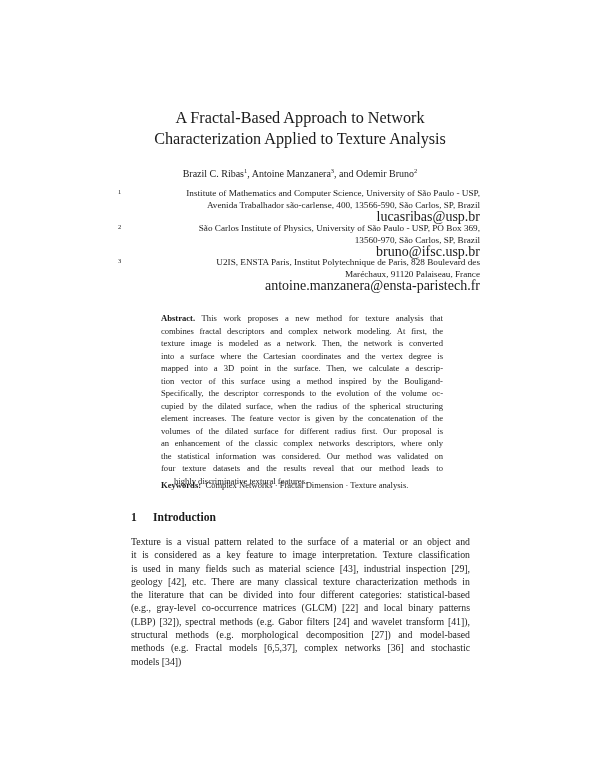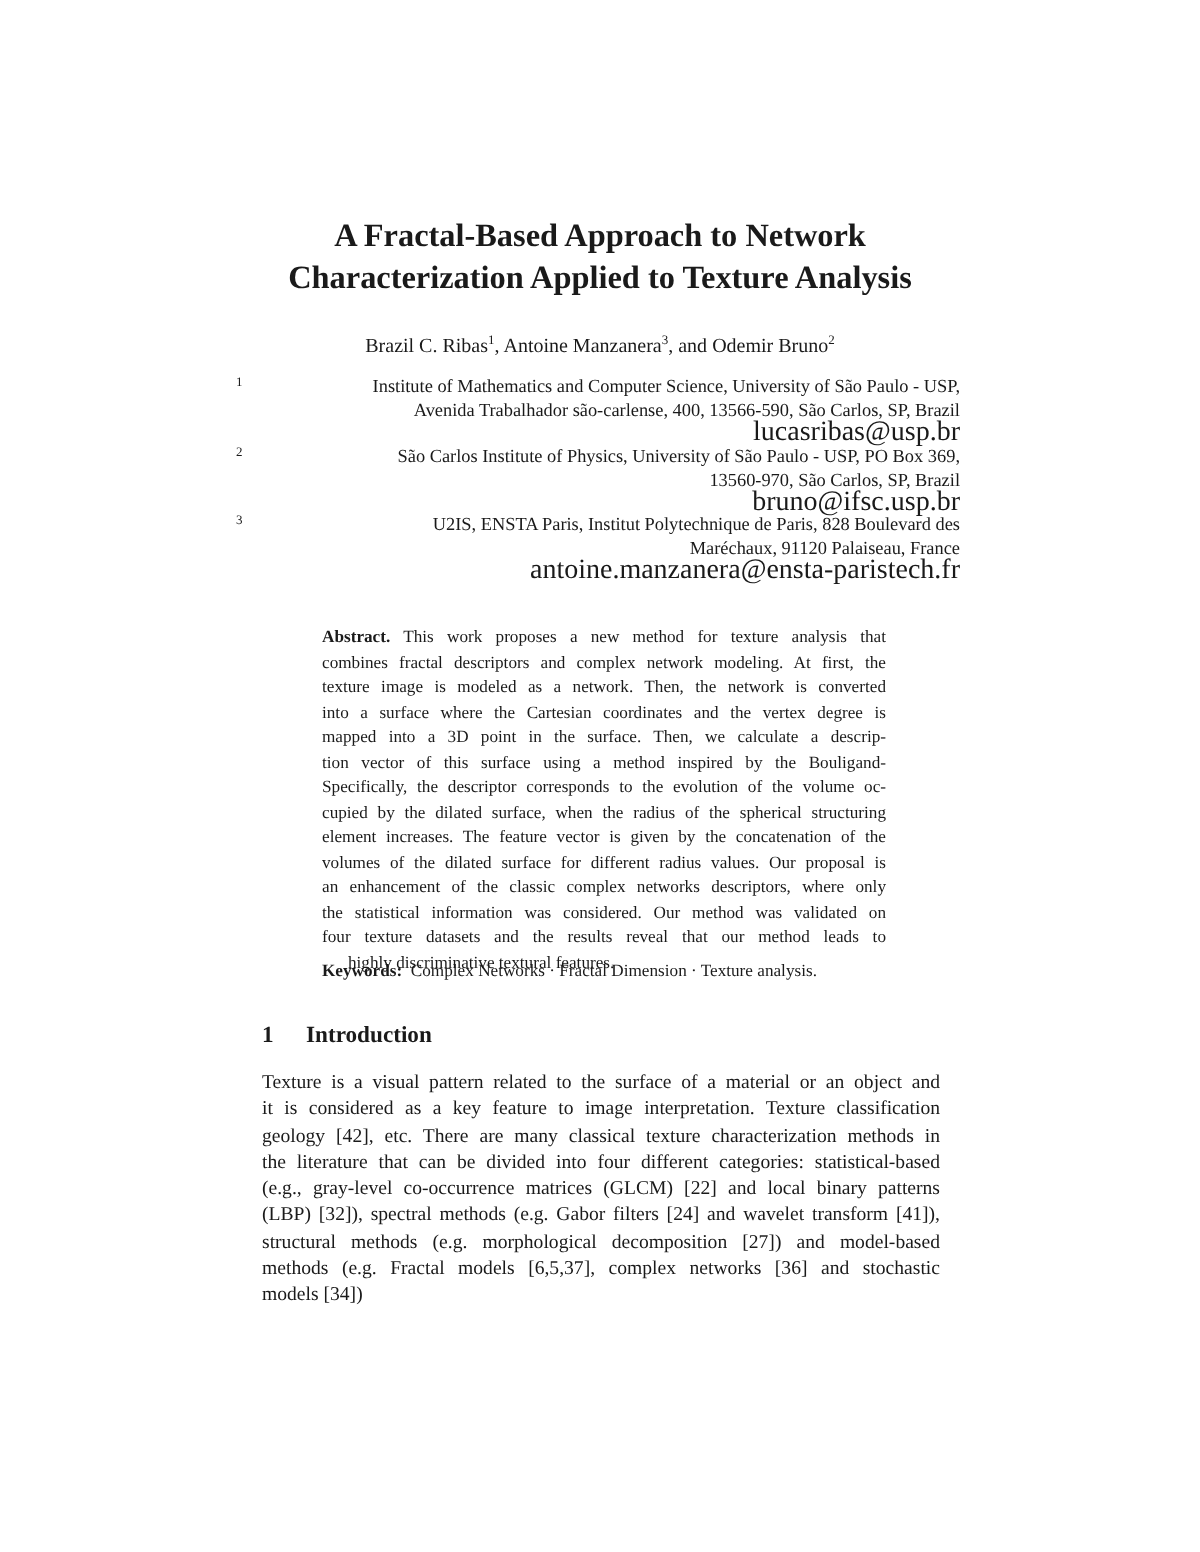--- a/index.html
+++ b/index.html
@@ -1,19 +1,19 @@
 <!DOCTYPE html>
 <html><head>
 <meta charset="utf-8">
 <style>
   html, body { margin:0; padding:0; background:#ffffff; }
   body { width:600px; height:776px; position:relative; overflow:hidden;
          font-family:"Liberation Serif","DejaVu Serif",serif; color:#1a1a1a; }
   .abs { position:absolute; }
-  .title { left:0; width:600px; top:108px; text-align:center; font-weight:bold;
+  .title { left:0; width:600px; top:108px; text-align:center; font-weight:normal;
            font-size:16.2px; line-height:21px; }
   .authors { left:0; width:600px; top:168px; text-align:center; font-size:10px; }
   .aff { left:120px; width:360px; text-align:right; font-size:9.2px; line-height:11.6px; }
   .aff .num { position:absolute; left:-2px; font-size:6.5px; top:-2px; }
   .mono { font-family:Liberation Serif, serif; font-size:14px; }
   .abstract { left:161px; width:282px; top:312px; font-size:8.6px; line-height:12.5px; text-align:justify; }
   .abstract .l { display:block; text-align:justify; text-align-last:justify; white-space:nowrap; }
   .abstract .l.last { text-align-last:left;padding-left:13px; }
   .kw { left:161px; top:480px; font-size:8.6px; }
   .sec { left:131px; top:511px; font-size:11.6px; font-weight:bold; }
@@ -60,38 +60,39 @@
 <div class="abs abstract">
   <span class="l"><b>Abstract.</b><span> This work proposes a new method for texture analysis that</span></span>
   <span class="l">combines fractal descriptors and complex network modeling. At first, the</span>
   <span class="l">texture image is modeled as a network. Then, the network is converted</span>
   <span class="l">into a surface where the Cartesian coordinates and the vertex degree is</span>
   <span class="l">mapped into a 3D point in the surface. Then, we calculate a descrip-</span>
   <span class="l">tion vector of this surface using a method inspired by the Bouligand-</span>
   <span class="l">Specifically, the descriptor corresponds to the evolution of the volume oc-</span>
   <span class="l">cupied by the dilated surface, when the radius of the spherical structuring</span>
   <span class="l">element increases. The feature vector is given by the concatenation of the</span>
-  <span class="l">volumes of the dilated surface for different radius values. Our proposal is</span>
+  <span class="l">volumes of the dilated surface for different radius first. Our proposal is</span>
   <span class="l">an enhancement of the classic complex networks descriptors, where only</span>
   <span class="l">the statistical information was considered. Our method was validated on</span>
   <span class="l">four texture datasets and the results reveal that our method leads to</span>
   <span class="l last">highly discriminative textural features.</span>
 </div>
 
 <div class="abs kw">
   <b>Keywords:</b>&nbsp;&nbsp;<span>Complex Networks · Fractal Dimension · Texture analysis.</span>
 </div>
 
 <div class="abs sec">
   <span class="n">1</span><span>Introduction</span>
 </div>
 
 <div class="abs body">
   <span class="l">Texture is a visual pattern related to the surface of a material or an object and</span>
   <span class="l">it is considered as a key feature to image interpretation. Texture classification</span>
+  <span class="l">is used in many fields such as material science [43], industrial inspection [29],</span>
   <span class="l">geology [42], etc. There are many classical texture characterization methods in</span>
   <span class="l">the literature that can be divided into four different categories: statistical-based</span>
   <span class="l">(e.g., gray-level co-occurrence matrices (GLCM) [22] and local binary patterns</span>
   <span class="l">(LBP) [32]), spectral methods (e.g. Gabor filters [24] and wavelet transform [41]),</span>
   <span class="l">structural methods (e.g. morphological decomposition [27]) and model-based</span>
   <span class="l">methods (e.g. Fractal models [6,5,37], complex networks [36] and stochastic</span>
   <span class="l last">models [34])</span>
 </div>
 
 </body></html>

